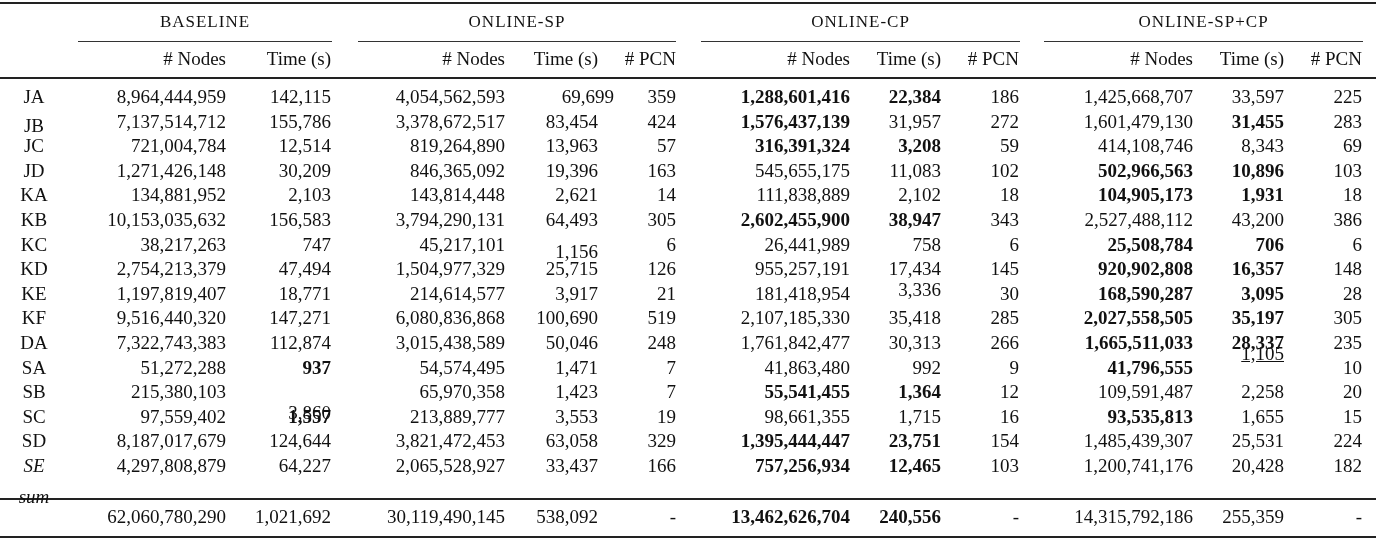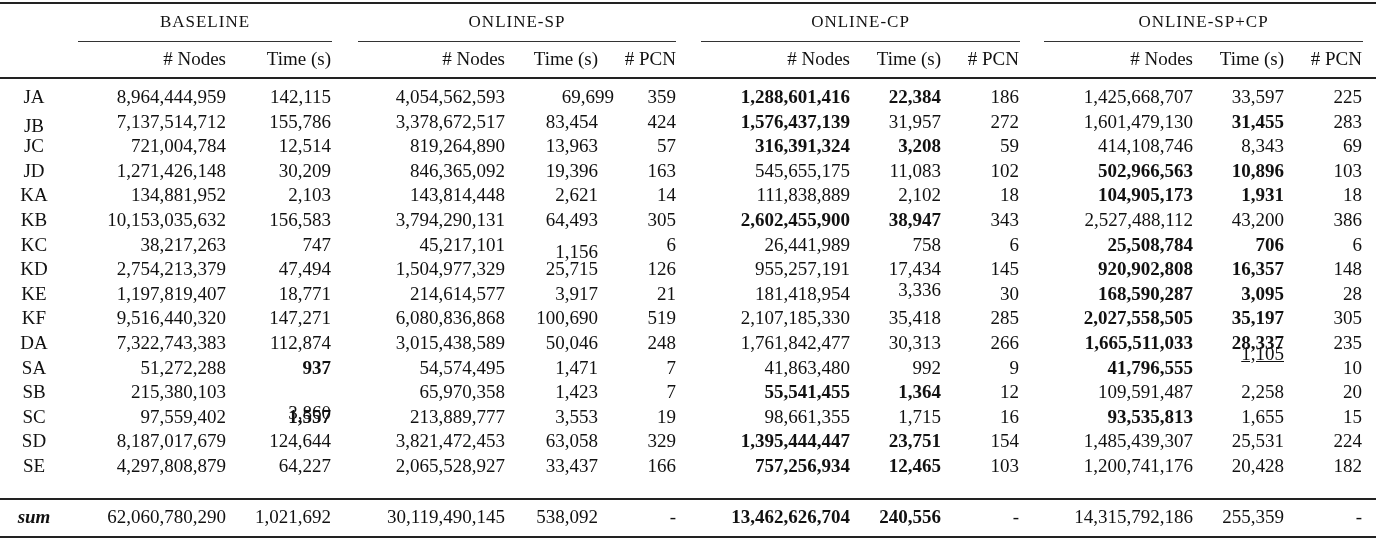--- a/index.html
+++ b/index.html
@@ -234,33 +234,33 @@
     <div class="cell" style="top: 430.4px; left: 236px; width: 95px;">124,644</div>
     <div class="cell" style="top: 430.4px; left: 345px; width: 160px;">3,821,472,453</div>
     <div class="cell" style="top: 430.4px; left: 508px; width: 90px;">63,058</div>
     <div class="cell" style="top: 430.4px; left: 606px; width: 70px;">329</div>
     <div class="cell b" style="top: 430.4px; left: 690px; width: 160px;">1,395,444,447</div>
     <div class="cell b" style="top: 430.4px; left: 851px; width: 90px;">23,751</div>
     <div class="cell" style="top: 430.4px; left: 949px; width: 70px;">154</div>
     <div class="cell" style="top: 430.4px; left: 1033px; width: 160px;">1,485,439,307</div>
     <div class="cell" style="top: 430.4px; left: 1194px; width: 90px;">25,531</div>
     <div class="cell" style="top: 430.4px; left: 1292px; width: 70px;">224</div>
-    <div class="rowlabel" style="top: 455px;">SE</div>
+    <div class="rowlabel" style="top: 455px; font-style: italic;">SE</div>
     <div class="cell" style="top: 455px; left: 66px; width: 160px;">4,297,808,879</div>
     <div class="cell" style="top: 455px; left: 236px; width: 95px;">64,227</div>
     <div class="cell" style="top: 455px; left: 345px; width: 160px;">2,065,528,927</div>
     <div class="cell" style="top: 455px; left: 508px; width: 90px;">33,437</div>
     <div class="cell" style="top: 455px; left: 606px; width: 70px;">166</div>
     <div class="cell b" style="top: 455px; left: 690px; width: 160px;">757,256,934</div>
     <div class="cell b" style="top: 455px; left: 851px; width: 90px;">12,465</div>
     <div class="cell" style="top: 455px; left: 949px; width: 70px;">103</div>
     <div class="cell" style="top: 455px; left: 1033px; width: 160px;">1,200,741,176</div>
     <div class="cell" style="top: 455px; left: 1194px; width: 90px;">20,428</div>
     <div class="cell" style="top: 455px; left: 1292px; width: 70px;">182</div>
-    <div class="rowlabel sumlbl" style="top: 506px; font-weight: bold;">sum</div>
+    <div class="rowlabel sumlbl" style="top: 486px;">sum</div>
     <div class="cell" style="top: 506px; left: 66px; width: 160px;">62,060,780,290</div>
     <div class="cell" style="top: 506px; left: 236px; width: 95px;">1,021,692</div>
     <div class="cell" style="top: 506px; left: 345px; width: 160px;">30,119,490,145</div>
     <div class="cell" style="top: 506px; left: 508px; width: 90px;">538,092</div>
     <div class="cell" style="top: 506px; left: 606px; width: 70px;">-</div>
     <div class="cell b" style="top: 506px; left: 690px; width: 160px;">13,462,626,704</div>
     <div class="cell b" style="top: 506px; left: 851px; width: 90px;">240,556</div>
     <div class="cell" style="top: 506px; left: 949px; width: 70px;">-</div>
     <div class="cell" style="top: 506px; left: 1033px; width: 160px;">14,315,792,186</div>
     <div class="cell" style="top: 506px; left: 1194px; width: 90px;">255,359</div>

